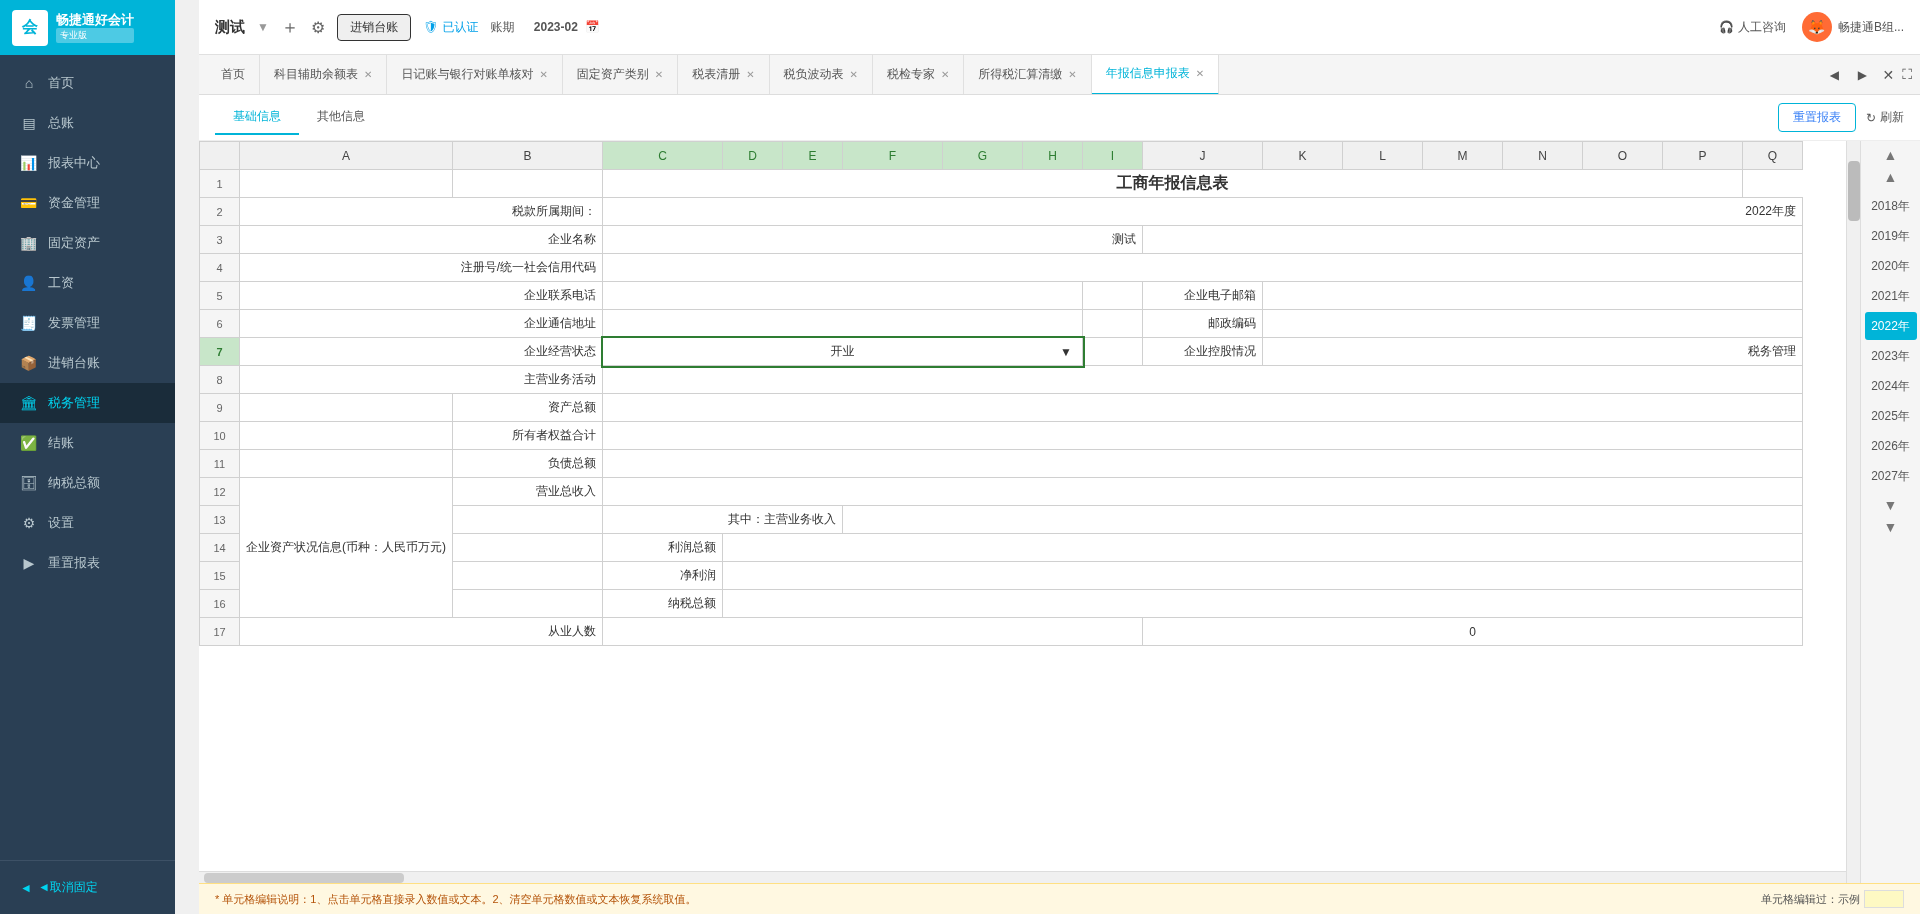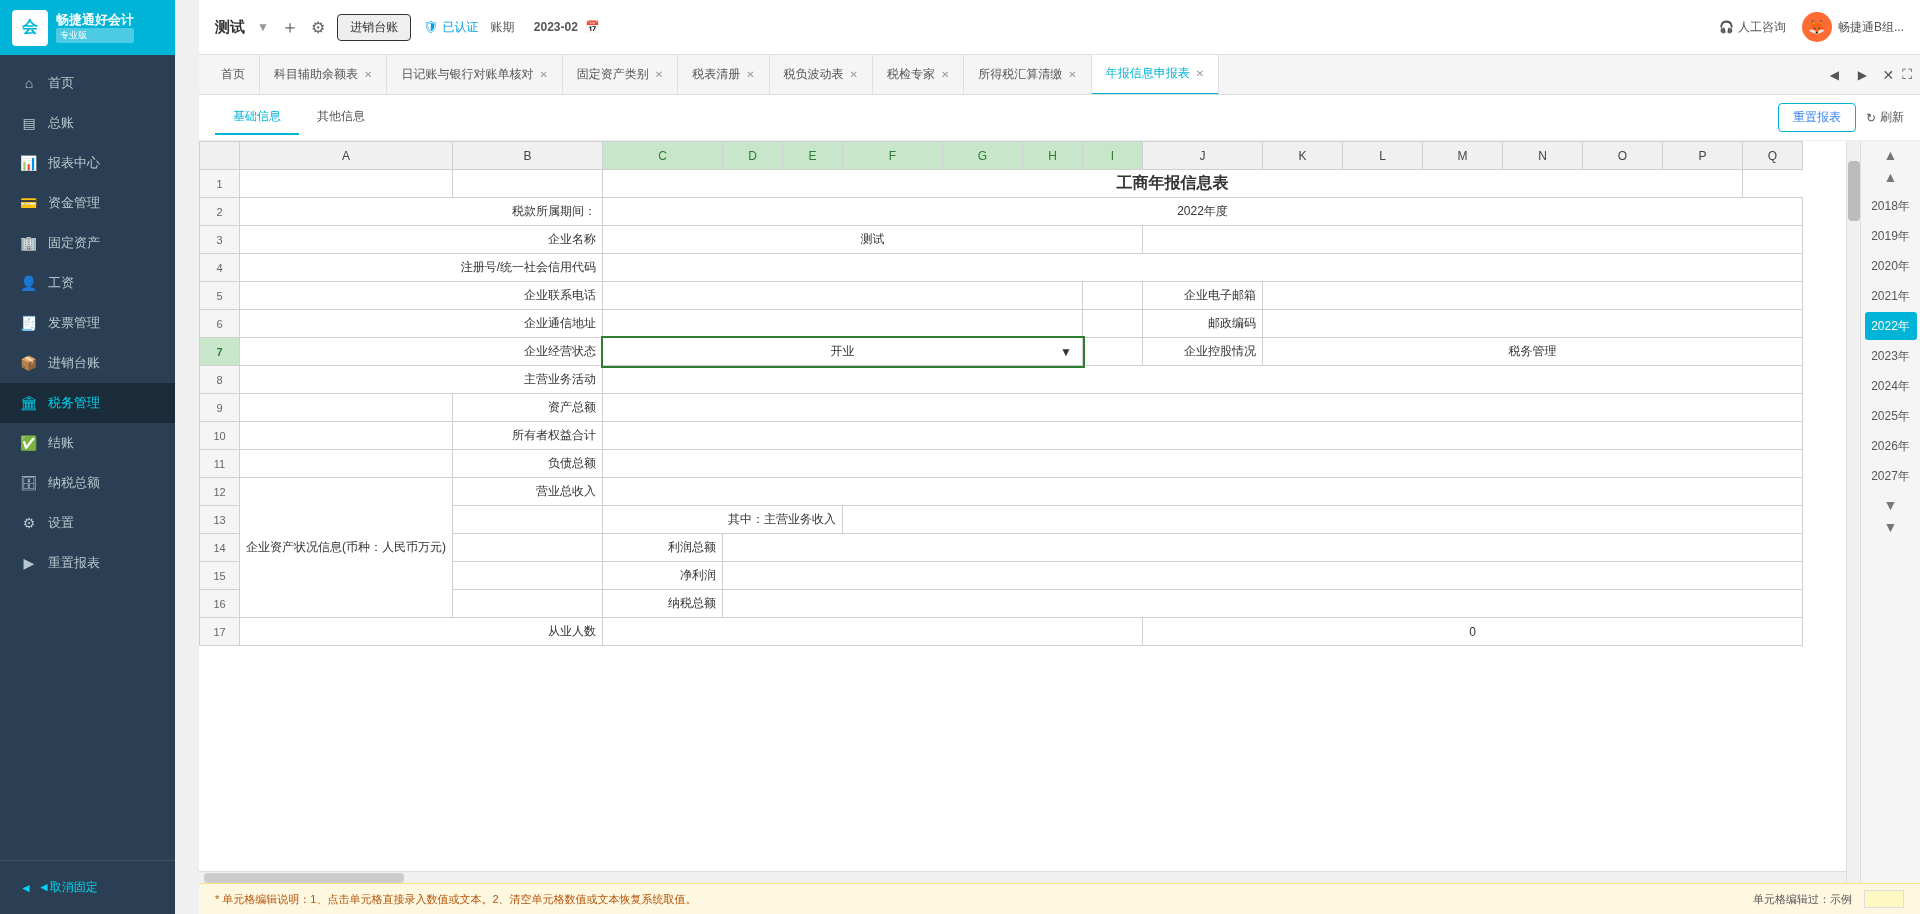--- a/index.html
+++ b/index.html
@@ -58,21 +58,21 @@
     
     .spreadsheet-container { flex: 1; display: flex; overflow: hidden; position: relative; }
     .spreadsheet-main { flex: 1; overflow: hidden; display: flex; flex-direction: column; }
     .spreadsheet-scroll { flex: 1; overflow: auto; }
 
     table.sheet { border-collapse: collapse; font-size: 12px; }
     table.sheet th, table.sheet td { border: 1px solid #d0d0d0; padding: 3px 6px; white-space: nowrap; min-width: 40px; height: 28px; }
     table.sheet th { background: #f5f5f5; color: #444; text-align: center; font-weight: normal; position: sticky; top: 0; z-index: 2; }
     table.sheet td { background: white; color: #333; text-align: center; }
     table.sheet td.label { text-align: right; color: #333; }
-    table.sheet td.left { text-align: center; }
+    table.sheet td.left { text-align: right; }
     table.sheet td.center { text-align: center; }
     table.sheet td.row-num { background: #f5f5f5; text-align: center; position: sticky; left: 0; z-index: 1; color: #666; font-size: 11px; width: 30px; }
     table.sheet thead tr th { background: #f0f0f0; }
     table.sheet td.title-cell { font-size: 16px; font-weight: bold; text-align: center; }
 
     .col-A { width: 60px; min-width: 60px; }
     .col-B { width: 150px; min-width: 150px; }
     .col-C { width: 120px; min-width: 120px; }
     .col-D { width: 60px; min-width: 60px; }
     .col-E { width: 60px; min-width: 60px; }
@@ -93,21 +93,21 @@
     .year-panel { width: 60px; background: #f5f5f5; border-left: 1px solid #ddd; display: flex; flex-direction: column; align-items: center; padding: 4px 0; overflow-y: auto; }
     .year-item { width: 52px; height: 28px; display: flex; align-items: center; justify-content: center; font-size: 12px; color: #555; cursor: pointer; border-radius: 3px; margin: 1px 0; }
     .year-item.active { background: #00b4d8; color: white; }
     .year-nav-up, .year-nav-down { font-size: 14px; color: #777; cursor: pointer; padding: 2px; }
 
     
     .spreadsheet-hscroll { height: 12px; background: #f0f0f0; border-top: 1px solid #ddd; }
 
     
     .bottombar { background: #fff8e1; border-top: 1px solid #ffe082; padding: 6px 16px; display: flex; align-items: center; justify-content: space-between; flex-shrink: 0; font-size: 11px; color: #b45309; }
-    .bottombar-right { display: flex; align-items: center; gap: 12px; color: #555; }
+    .bottombar-right { display: flex; align-items: center; gap: 4px; color: #555; }
     .example-cell { width: 40px; height: 18px; background: #fef9c3; border: 1px solid #ddd; display: inline-block; vertical-align: middle; }
 
     .vscroll { width: 14px; background: #f0f0f0; border-left: 1px solid #ddd; display: flex; flex-direction: column; }
     .vscroll-thumb { width: 12px; height: 60px; background: #bbb; border-radius: 4px; margin: 20px 1px 1px; }
   </style>
 </head>
 <body>
 
 <div class="sidebar">
   <div class="sidebar-logo">

